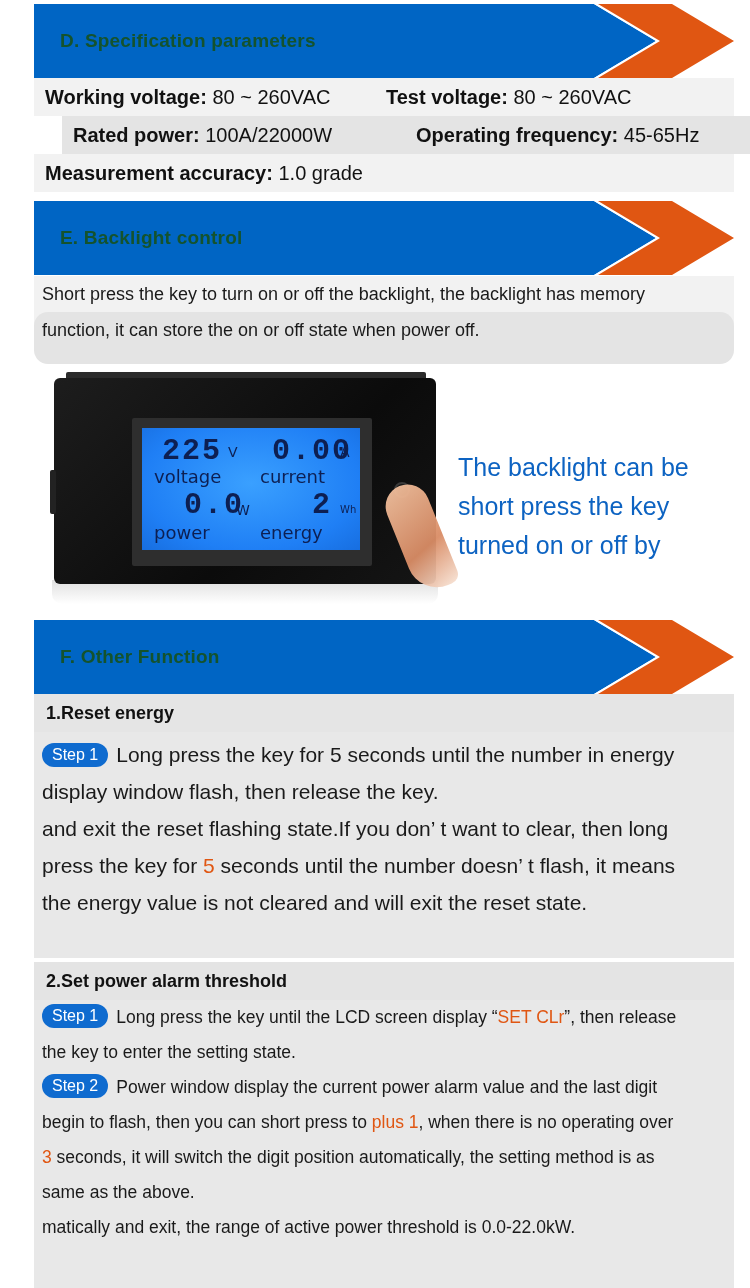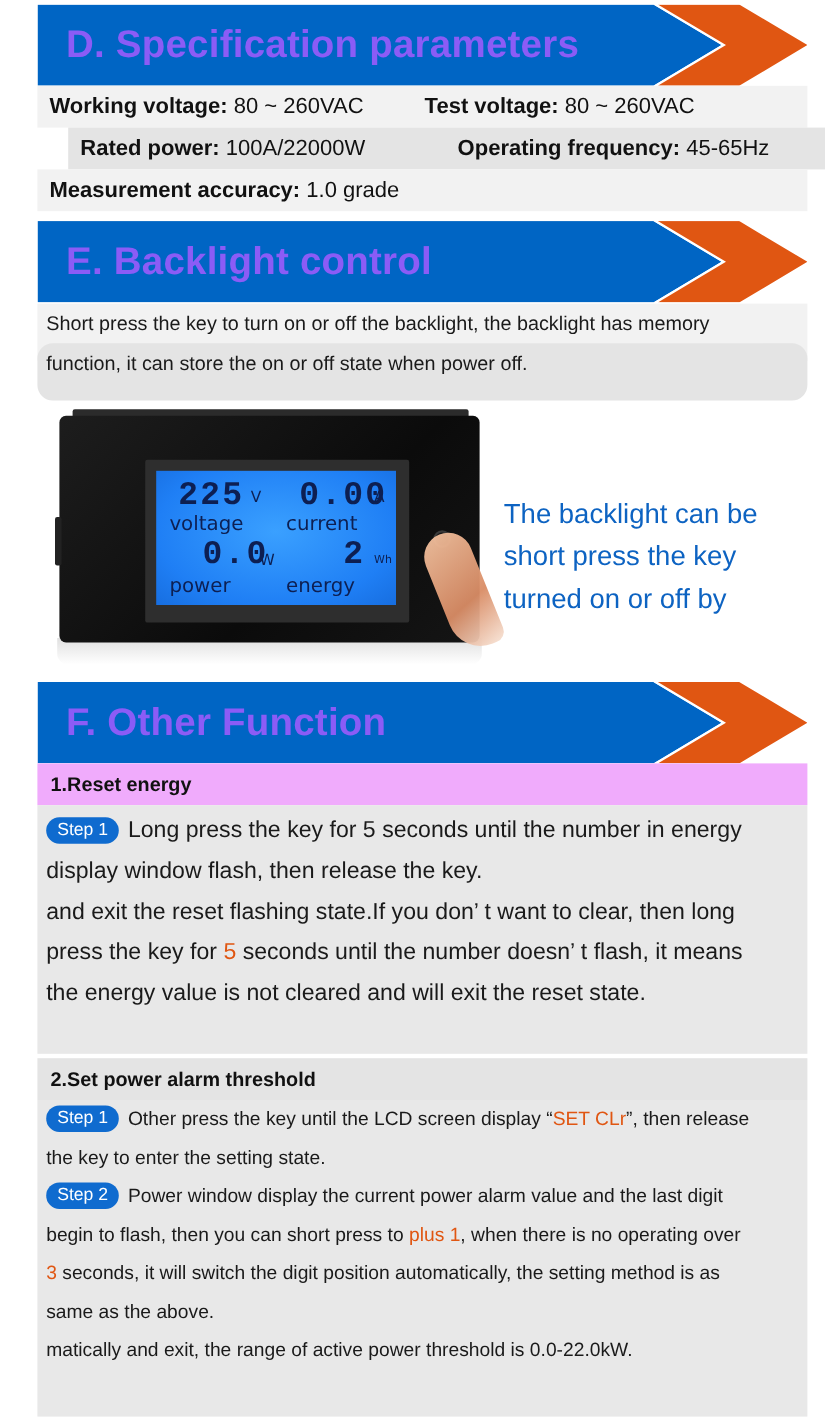--- a/index.html
+++ b/index.html
@@ -17,21 +17,21 @@
     background: #ffffff;
     clip-path: polygon(0 0, 18px 0, 80px 50%, 18px 100%, 0 100%, 62px 50%);
   }
   .banner .orange {
     position: absolute; left: 564px; top: 0; width: 136px; height: 100%;
     background: #e05612;
     clip-path: polygon(0 0, 74px 0, 136px 50%, 74px 100%, 0 100%, 62px 50%);
   }
   .banner .title {
     position: absolute; left: 26px; top: 0; height: 100%; line-height: 74px;
-    color: #8b5cf6; font-weight: bold; font-size: 35px; letter-spacing: 0.2px;
+    color: #14532d; font-weight: bold; font-size: 19px; letter-spacing: 0.2px;
   }
 
   .spec-row { position: absolute; left: 34px; width: 700px; height: 38px; line-height: 38px; font-size: 20px; }
   .spec-row.light { background: #f2f2f2; }
   .spec-row.dark { background: #e4e4e4; }
   .spec-item { position: absolute; top: 0; white-space: nowrap; }
   .spec-item b { font-weight: bold; }
 
   .para-row { position: absolute; left: 34px; width: 700px; height: 52px; line-height: 36px; font-size: 18px; padding-left: 8px; color: #1a1a1a; }
   .para-row.light { background: #f2f2f2; }
@@ -50,21 +50,21 @@
   .lcd .lbl { position: absolute; color: #0d1f52; font-family: "DejaVu Sans", sans-serif; font-size: 18px; }
   .lcd .unit { position: absolute; color: #0d1f52; font-family: "DejaVu Sans", sans-serif; font-size: 14px; }
   .key-btn { position: absolute; left: 340px; top: 104px; width: 16px; height: 16px; border-radius: 50%; border: 2px solid #3a3a3a; background: #151515; }
   .finger { position: absolute; left: 346px; top: 112px; width: 44px; height: 110px;
     background: linear-gradient(160deg,#f3c2a0,#d98c65 60%,#f7e2d4);
     border-radius: 22px 22px 10px 30px; transform: rotate(-22deg); opacity: .95; }
 
   .callout { position: absolute; left: 458px; top: 412px; width: 280px; color: #0d63c2; font-size: 25px; line-height: 39px; margin-top: 36px; }
 
   .sub-head { position: absolute; left: 34px; width: 700px; height: 38px; line-height: 38px; font-size: 18px; font-weight: bold; padding-left: 12px; }
-  .sub-head.light { background: #f0abfc; }
+  .sub-head.light { background: #e5e5e5; }
   .sub-head.dark { background: #e4e4e4; }
 
   .step-block { position: absolute; left: 34px; width: 700px; background: #e8e8e8; padding-left: 8px; }
   .line { white-space: nowrap; color: #1a1a1a; }
   .big .line { font-size: 21px; height: 37px; line-height: 37px; }
   .small .line { font-size: 17.5px; height: 35px; line-height: 35px; }
   .step-pill { display: inline-block; background: #0f6bcf; color: #fff; border-radius: 12px; font-size: 16px;
     height: 24px; line-height: 24px; padding: 0 10px; vertical-align: 2px; margin-right: 8px; }
   .hl { color: #e05612; }
 </style>
@@ -145,20 +145,20 @@
   <div class="line"><span class="step-pill">Step 1</span><span>Long press the key for 5 seconds until the number in energy</span></div>
   <div class="line">display window flash, then release the key.</div>
   <div class="line">and exit the reset flashing state.If you don’  t want to clear, then long</div>
   <div class="line"><span>press the key for </span><span class="hl">5</span><span> seconds until the number doesn’  t flash, it means</span></div>
   <div class="line">the energy value is not cleared and will exit the reset state.</div>
 </div>
 
 <div class="sub-head dark" style="top:962px;">2.Set power alarm threshold</div>
 
 <div class="step-block small" style="top:1000px;height:288px;padding-top:0;">
-  <div class="line"><span class="step-pill">Step 1</span><span>Other press the key until the LCD screen display “</span><span class="hl">SET CLr</span><span>”, then release</span></div>
+  <div class="line"><span class="step-pill">Step 1</span><span>Long press the key until the LCD screen display “</span><span class="hl">SET CLr</span><span>”, then release</span></div>
   <div class="line">the key to enter the setting state.</div>
   <div class="line"><span class="step-pill">Step 2</span><span>Power window display the current power alarm value and the last digit</span></div>
   <div class="line"><span>begin to flash, then you can short press to </span><span class="hl">plus 1</span><span>, when there is no operating over</span></div>
   <div class="line"><span class="hl">3</span><span> seconds, it will switch the digit position automatically, the setting method is as</span></div>
   <div class="line">same as the above.</div>
   <div class="line">matically and exit, the range of active power threshold is 0.0-22.0kW.</div>
 </div>
 
 </body></html>

